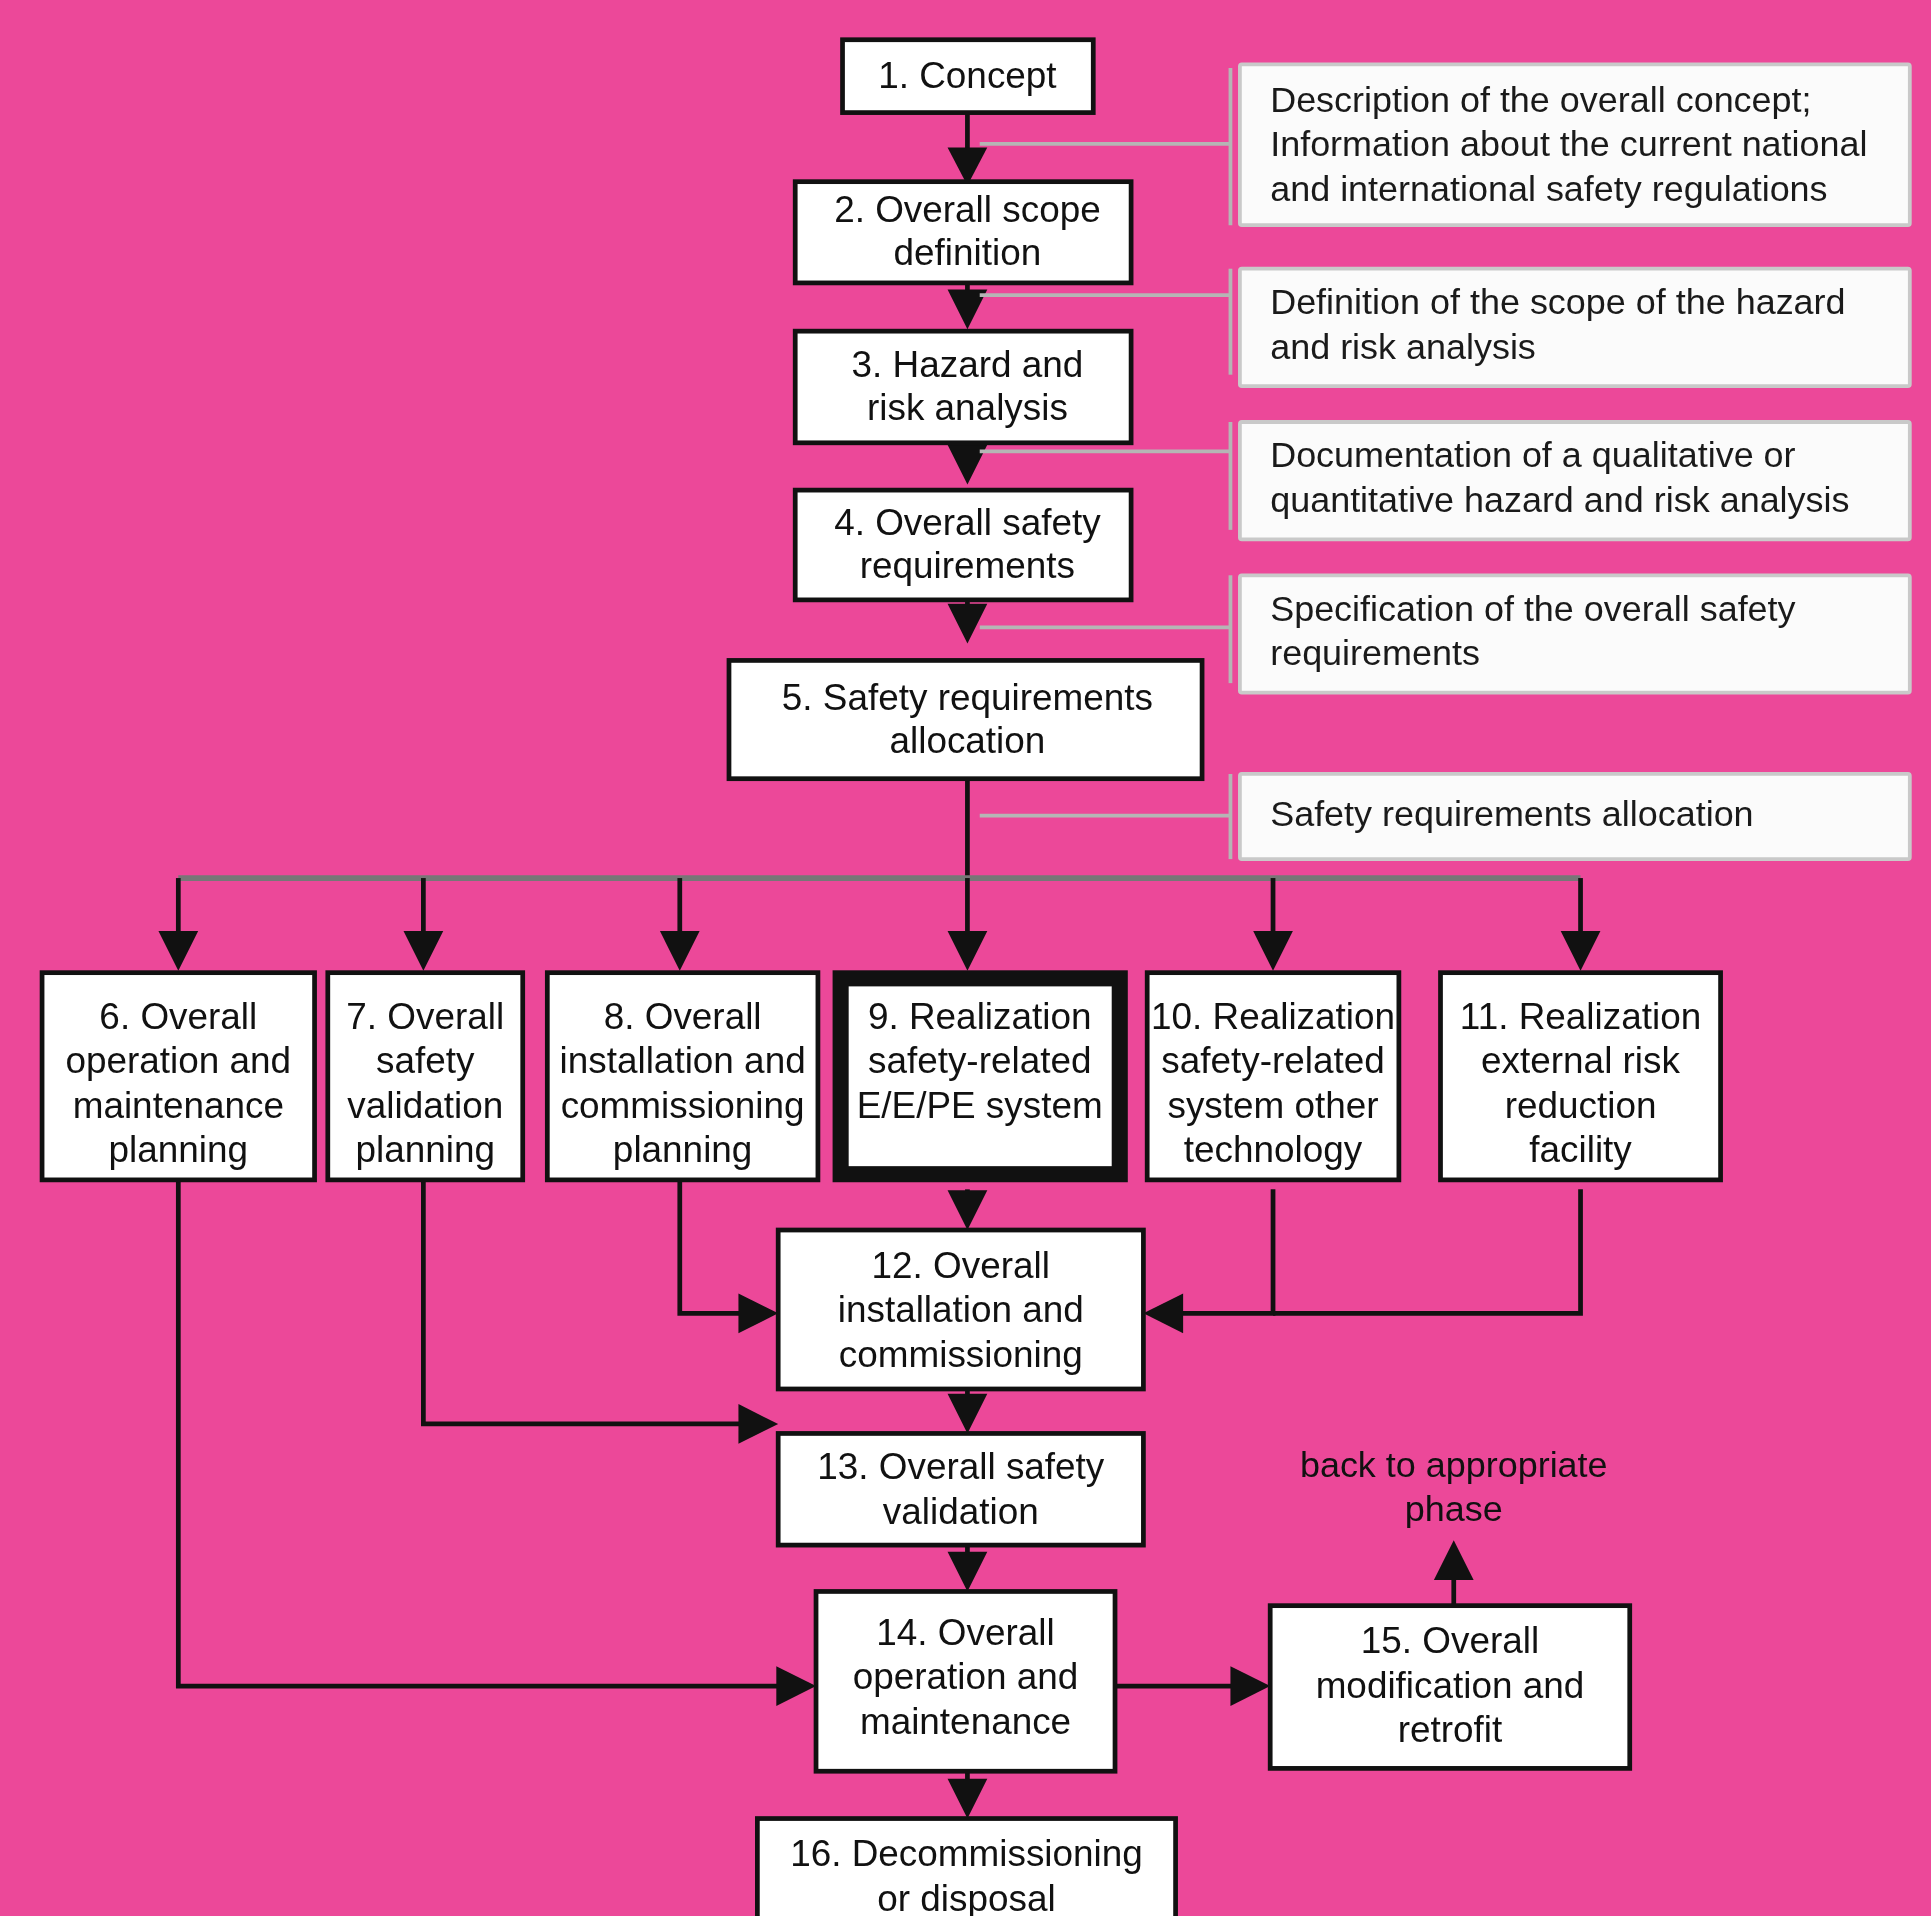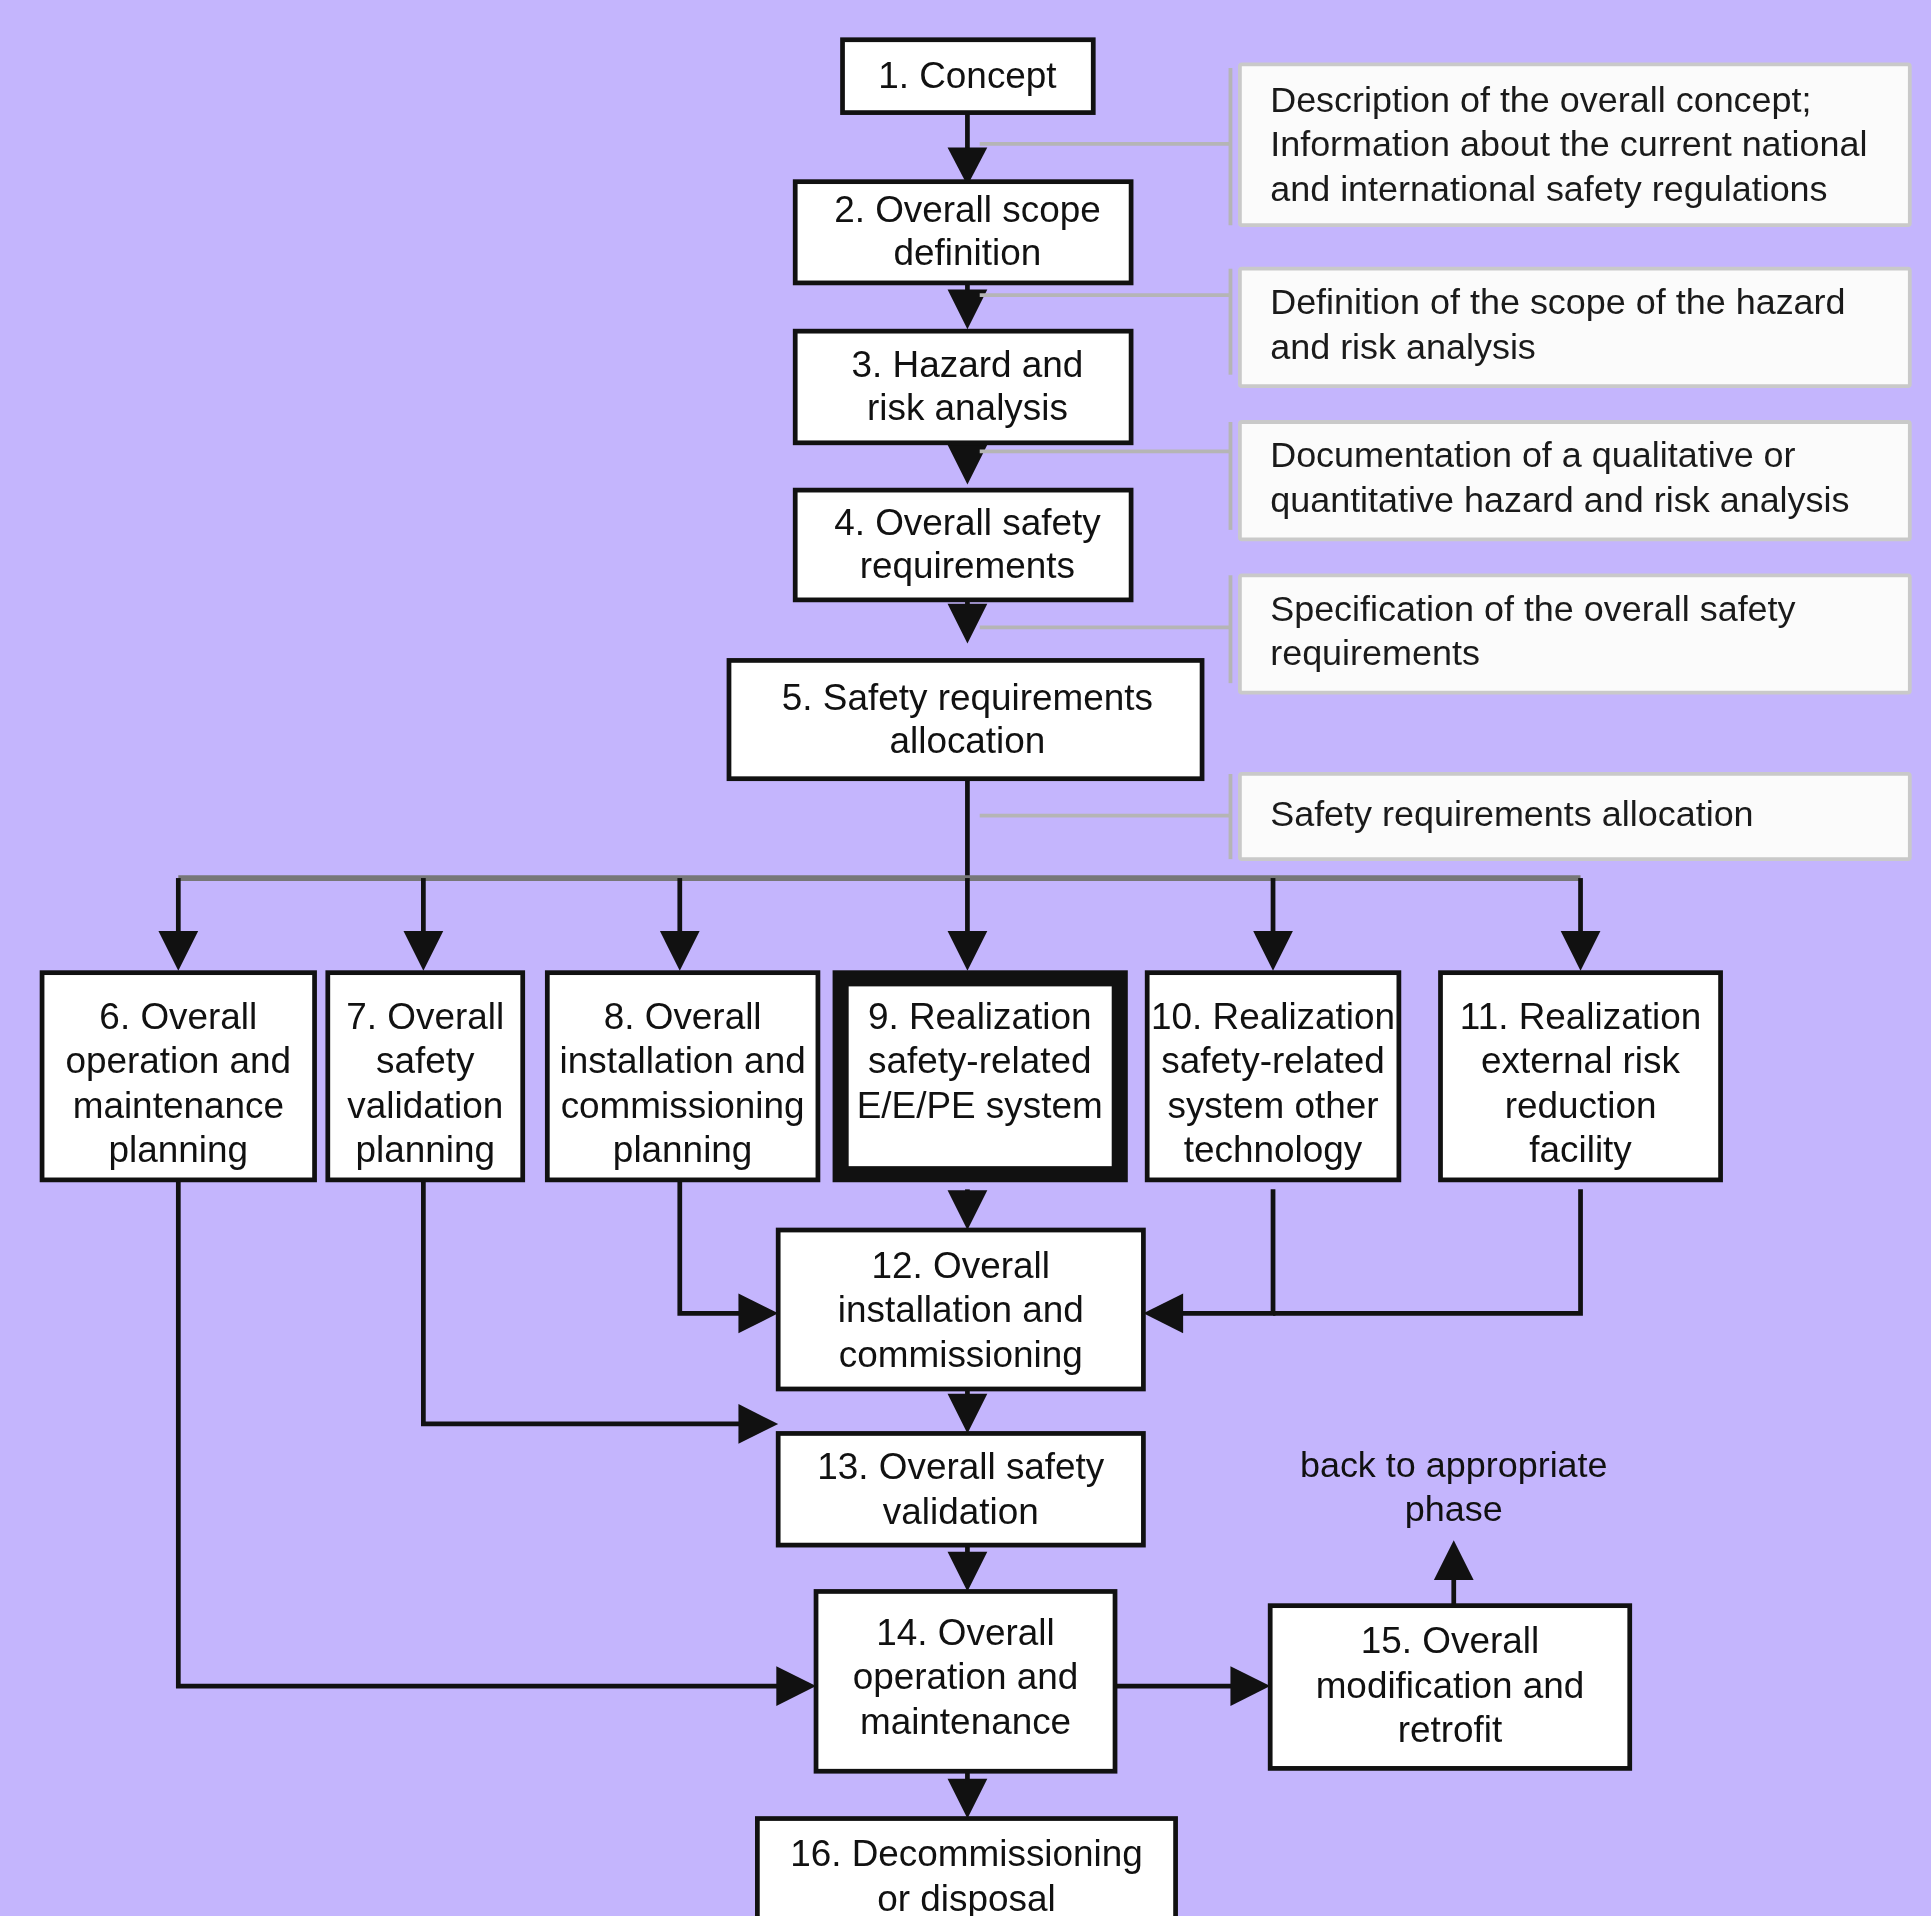--- a/index.html
+++ b/index.html
@@ -7,21 +7,21 @@
     padding: 0;
     background: #ffffff;
   }
   body {
     font-family: "Liberation Sans", sans-serif;
   }
   #diagram-root {
     position: relative;
     width: 1932px;
     height: 1916px;
-    background: #c4b5fd;
+    background: #ec4899;
     overflow: hidden;
   }
   svg.canvas {
     position: absolute;
     top: 0; left: 0;
     width: 1932px;
     height: 1916px;
   }
   .box-text {
     font-family: "Liberation Sans", sans-serif;

